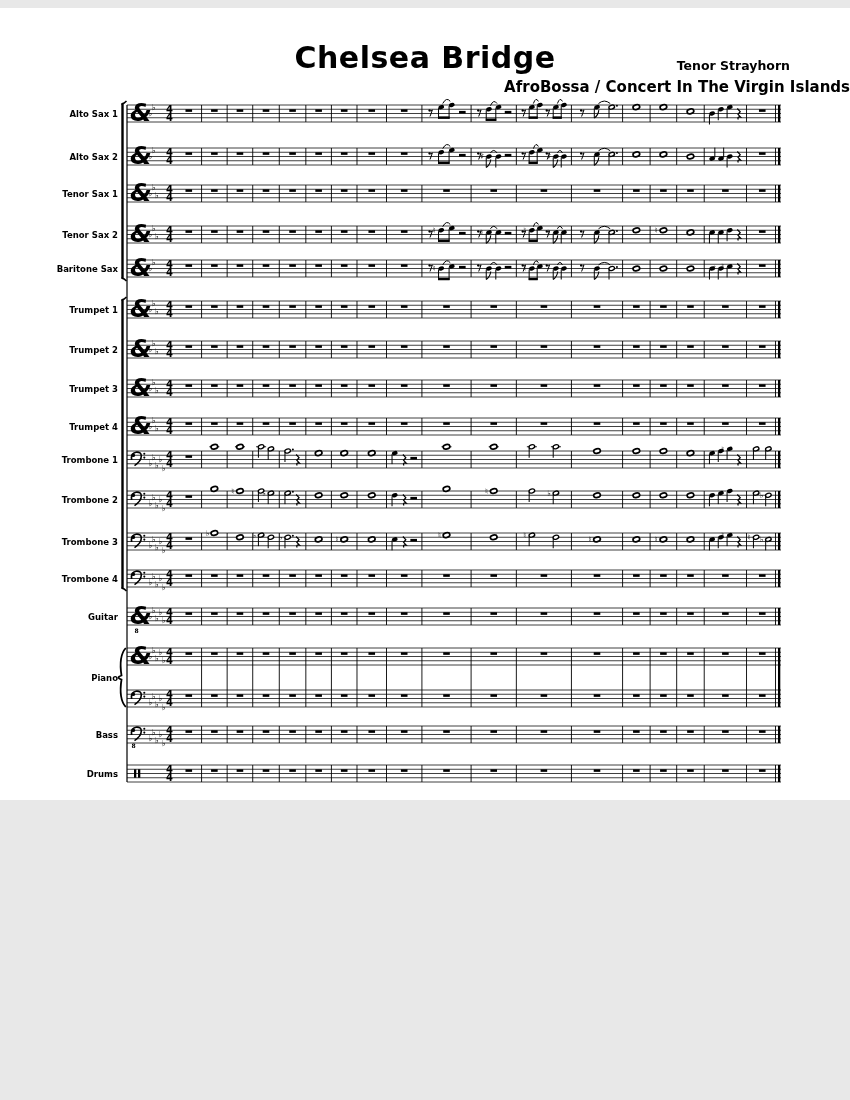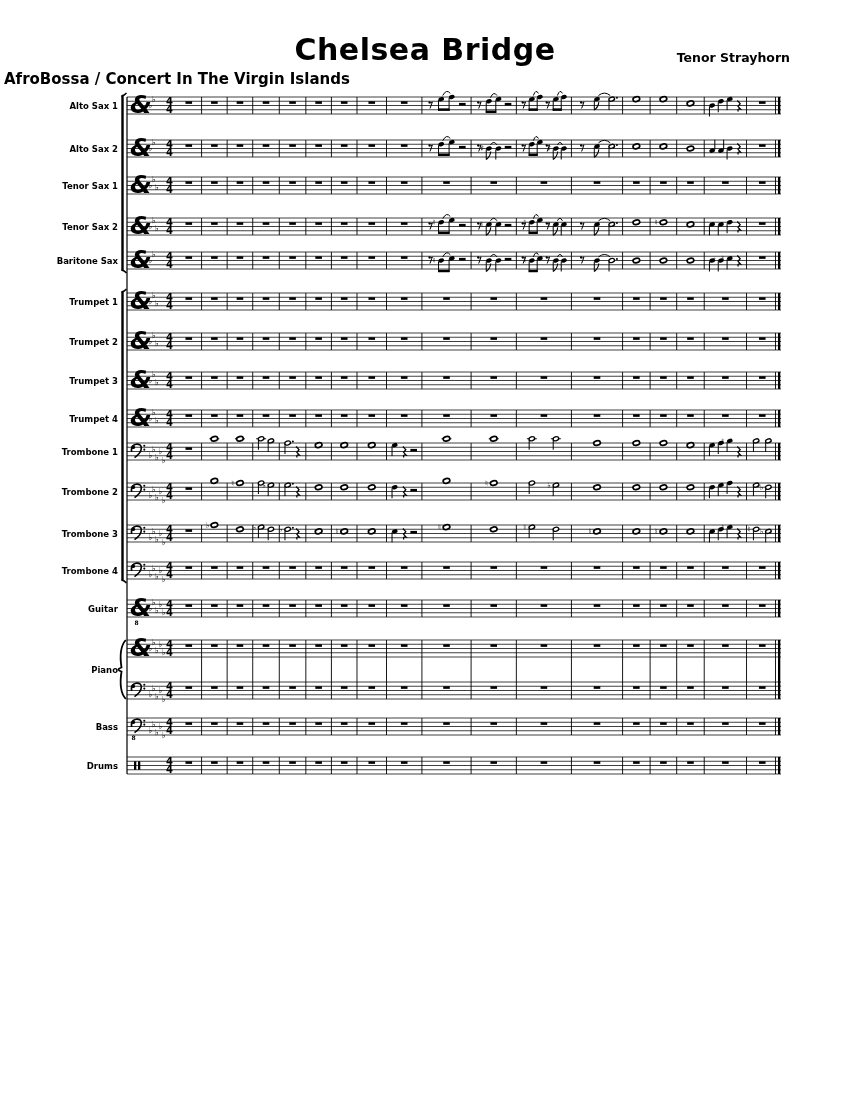--- a/index.html
+++ b/index.html
@@ -1,20 +1,20 @@
 <!DOCTYPE html>
 <html><head>
 <meta charset="utf-8">
 <style>
   html,body{margin:0;padding:0;background:#e8e8e8;}
-  .page{position:relative;width:850px;height:1100px;margin:0 auto;background:#ffffff;overflow:hidden;
+  .page{position:relative;width:850px;height:792px;margin:8px auto;background:#ffffff;overflow:hidden;
         font-family:"DejaVu Sans", sans-serif;color:#000;}
   .title{position:absolute;top:32px;left:0;right:0;text-align:center;
          font:700 30px "DejaVu Sans", sans-serif;letter-spacing:0.5px;}
-  .subtitle{position:absolute;top:70px;left:4px;right:0;text-align:left;
+  .subtitle{position:absolute;top:70px;left:16px;right:0;text-align:right;
          font:700 15px "DejaVu Sans", sans-serif;}
   .composer{position:absolute;top:50px;right:60px;
          font:700 12.5px "DejaVu Sans", sans-serif;}
   svg#score{position:absolute;top:0;left:0;}
   svg text{font-family:"DejaVu Sans", sans-serif;}
 </style>
 </head>
 <body>
 
 <div class="page">

